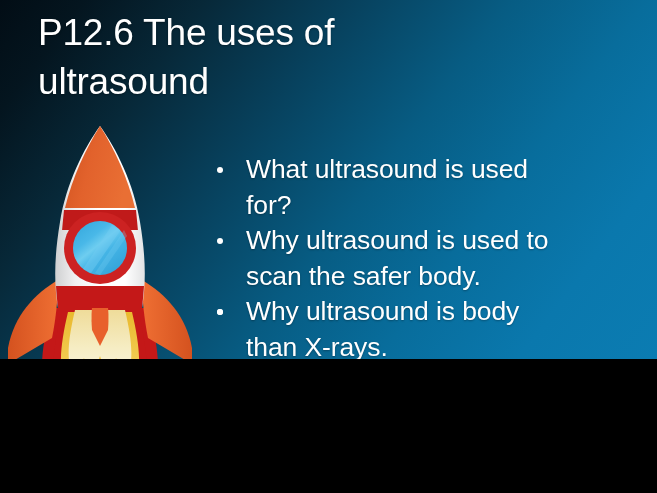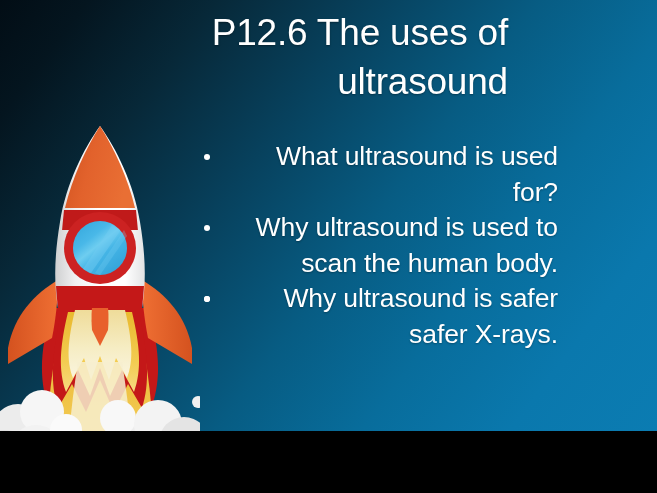--- a/index.html
+++ b/index.html
@@ -7,34 +7,33 @@
     padding: 0;
     background: #000;
   }
   body {
     font-family: "Liberation Sans", sans-serif;
   }
 
   #slide {
     position: relative;
     width: 657px;
-    height: 431px;
+    height: 359px;
     overflow: hidden;
     
     background:
       linear-gradient(127deg,
         #020d15 0%,
         #04151f 9%,
         #072838 22%,
         #07415d 38%,
         #075c83 55%,
         #086d9c 70%,
         #0a78ad 85%,
         #0b7cb2 100%);
-    text-align: right;
   }
 
   
   #title {
     position: absolute;
     left: 38px;
     top: 8px;
     width: 470px;
     color: #ffffff;
     font-size: 37px;
@@ -44,21 +43,21 @@
     white-space: pre-line;
     text-shadow: 0 1px 2px rgba(0,0,0,0.35);
   }
 
   
   #bullets {
     position: absolute;
     left: 198px;
     top: 139px;
     width: 360px;
-    margin: 0;
+    margin: 13px;
     padding: 0;
     list-style: none;
   }
   #bullets li {
     position: relative;
     padding-left: 35px;
     color: #ffffff;
     font-size: 26.5px;
     line-height: 35.6px;
     font-weight: 400;
@@ -192,24 +191,24 @@
   <div id="title">P12.6 The uses of
 ultrasound</div>
 
   <ul id="bullets">
     <li>
       <span class="dot"></span>
       <span>What ultrasound is used for?</span>
     </li>
     <li>
       <span class="dot"></span>
-      <span>Why ultrasound is used to scan the human body.</span>
-    </li>
-    <li>
-      <span class="dot"></span>
-    </li>
-    <li>
-      <span class="dot"></span>
-      <span>Why ultrasound is safer safer X-rays.</span>
+      <span>Why ultrasound is used to scan the safer body.</span>
+    </li>
+    <li>
+      <span class="dot"></span>
+    </li>
+    <li>
+      <span class="dot"></span>
+      <span>Why ultrasound is body than X-rays.</span>
     </li>
   </ul>
 
 </div>
 
 </body></html>

